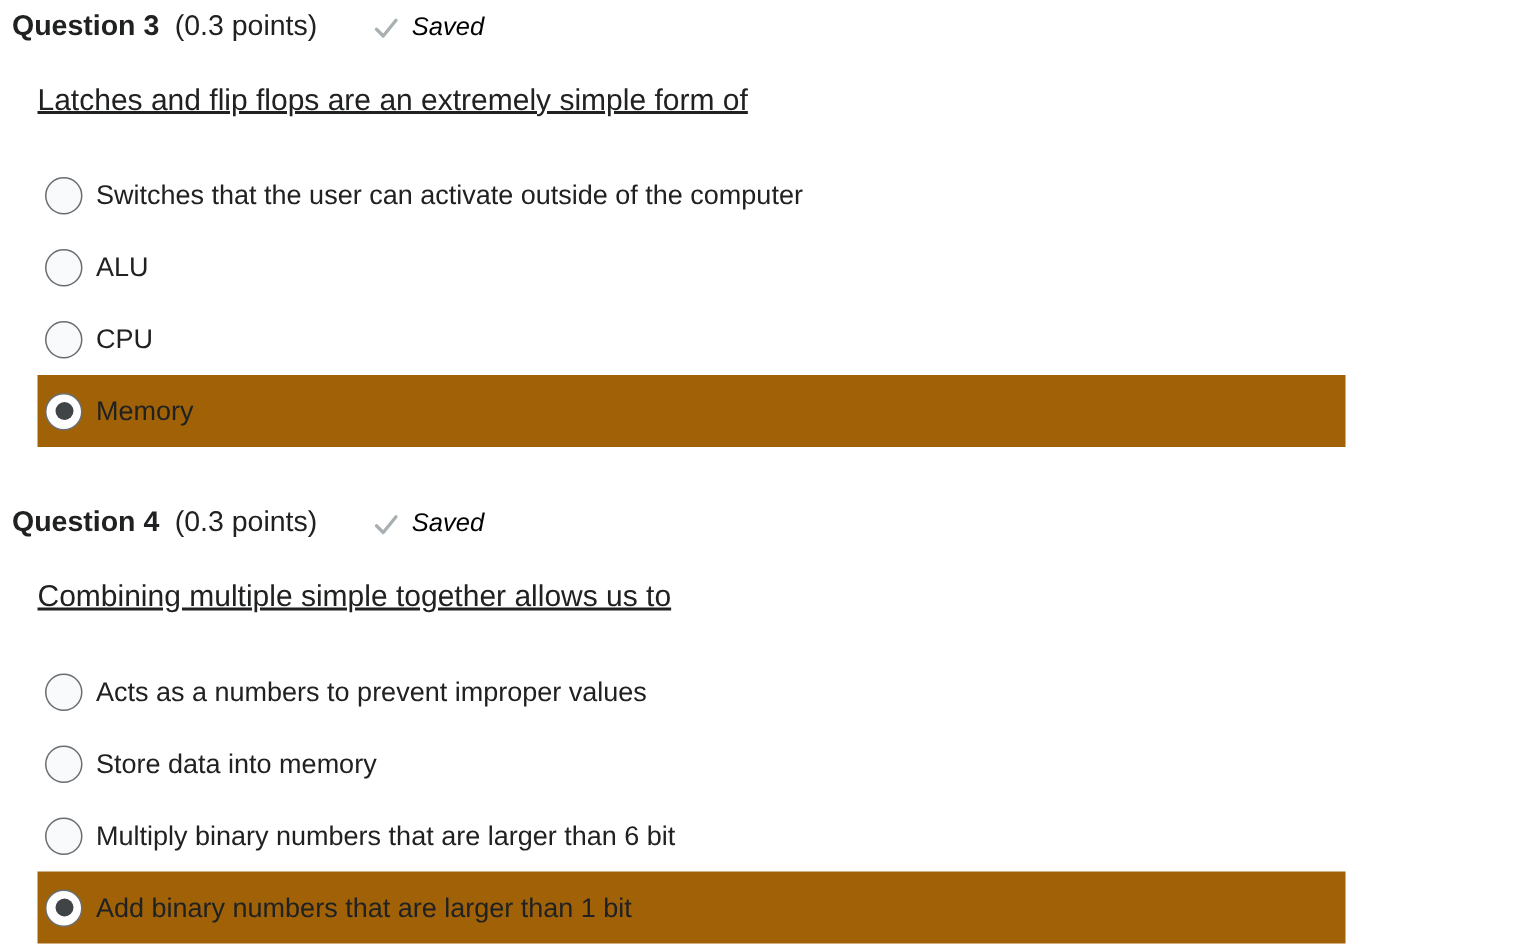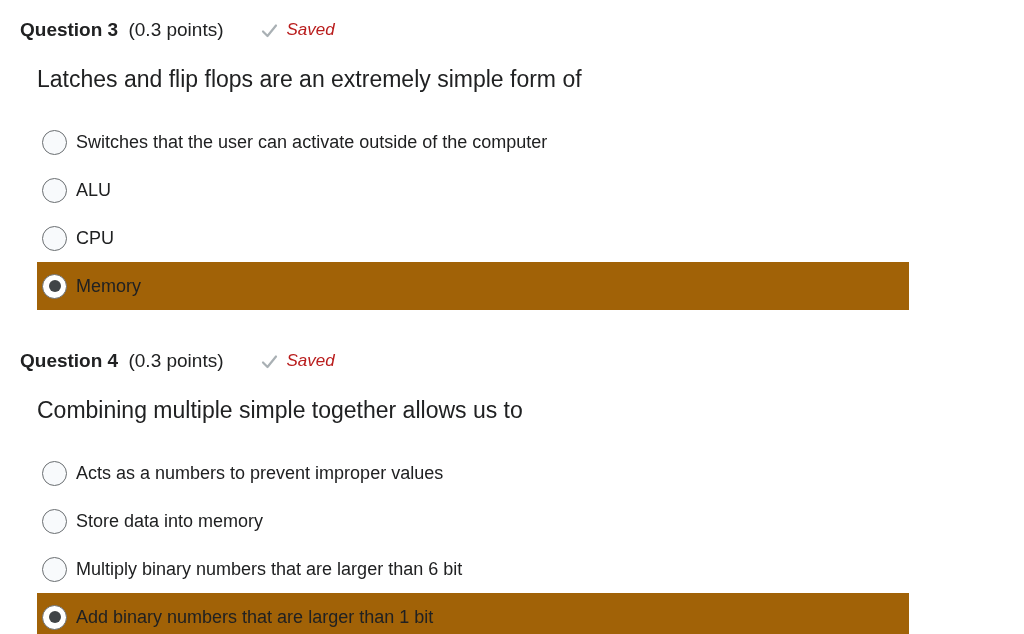--- a/index.html
+++ b/index.html
@@ -10,21 +10,21 @@
     color: #202122;
   }
   .page {
     width: 1024px;
     height: 634px;
     background: #ffffff;
     overflow: hidden;
     padding-top: 6px;
     box-sizing: border-box;
   }
-  .question { margin: 12px; }
+  .question { margin: 0; }
   .question + .question { margin-top: 39px; }
 
   .q-header {
     display: flex;
     align-items: center;
     padding-left: 8px;
     height: 24px;
     line-height: 24px;
   }
   .q-title {
@@ -40,27 +40,28 @@
   .saved {
     margin-left: 36px;
     display: flex;
     align-items: center;
     gap: 8px;
   }
   .check-icon { display: block; }
   .saved-text {
     font-style: italic;
     font-size: 17px;
-    color: #b91c1c;
+    color: #000000;
   }
 
   .prompt {
     margin: 26px 0 0 25px;
-    font-size: 23px;
+    font-size: 20px;
     line-height: 22px;
+    text-decoration: underline;
   }
 
   .options {
     margin: 28px 0 0 25px;
     width: 872px;
   }
   .option-row {
     height: 48px;
     display: flex;
     align-items: center;

